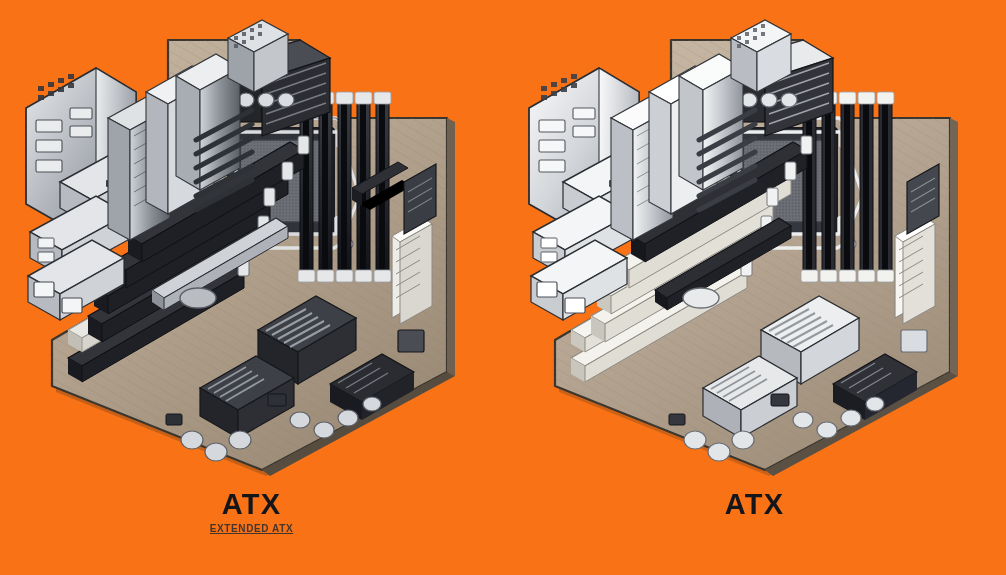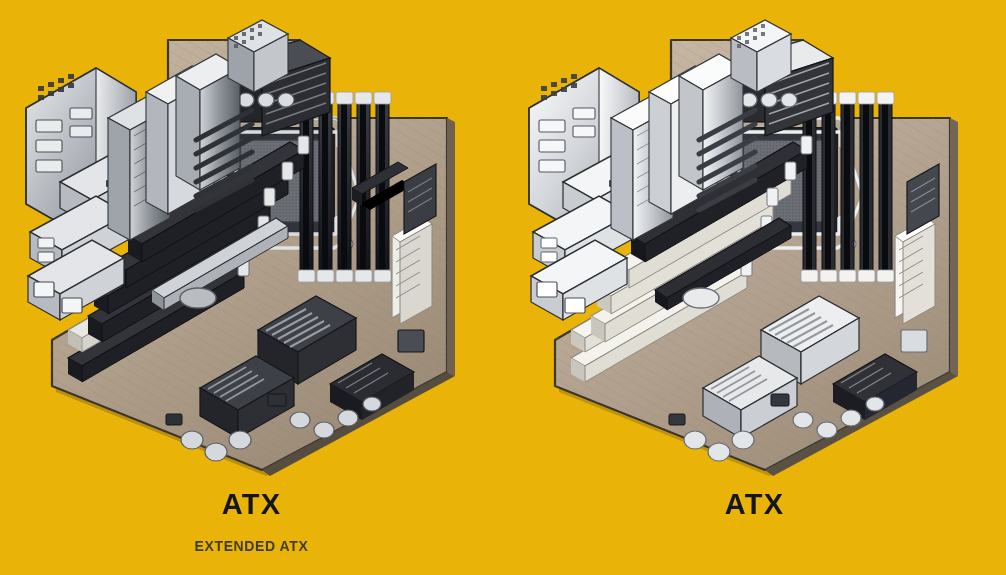--- a/index.html
+++ b/index.html
@@ -11,21 +11,21 @@
     height: 575px;
     background: #f7f7f2;
     font-family: "Liberation Sans", sans-serif;
     overflow: hidden;
     position: relative;
   }
 
   #stage {
     position: absolute;
     inset: 0;
-    background: #eab308;
+    background: #f97316;
   }
 
   .panel {
     position: absolute;
     top: 0;
     height: 575px;
     width: 503px;
   }
   .panel.left  { left: 0; }
   .panel.right { left: 503px; }
@@ -50,28 +50,29 @@
     display: block;
     font-size: 29px;
     letter-spacing: 1.2px;
     font-weight: 700;
     color: #14161a;
     line-height: 1;
     font-family: "Liberation Sans", sans-serif;
   }
   .caption .subtitle {
     display: block;
-    margin-top: 20px;
-    font-size: 14px;
+    margin-top: 5px;
+    font-size: 10px;
     letter-spacing: 0.6px;
     font-weight: 700;
     color: #2b2d31;
     line-height: 1;
     font-family: "Liberation Sans", sans-serif;
     opacity: 0.88;
+    text-decoration: underline;
   }
 
   svg.board { display: block; }
 </style>
 </head>
 <body>
 
 <div id="stage">
 
   <div class="panel left">

